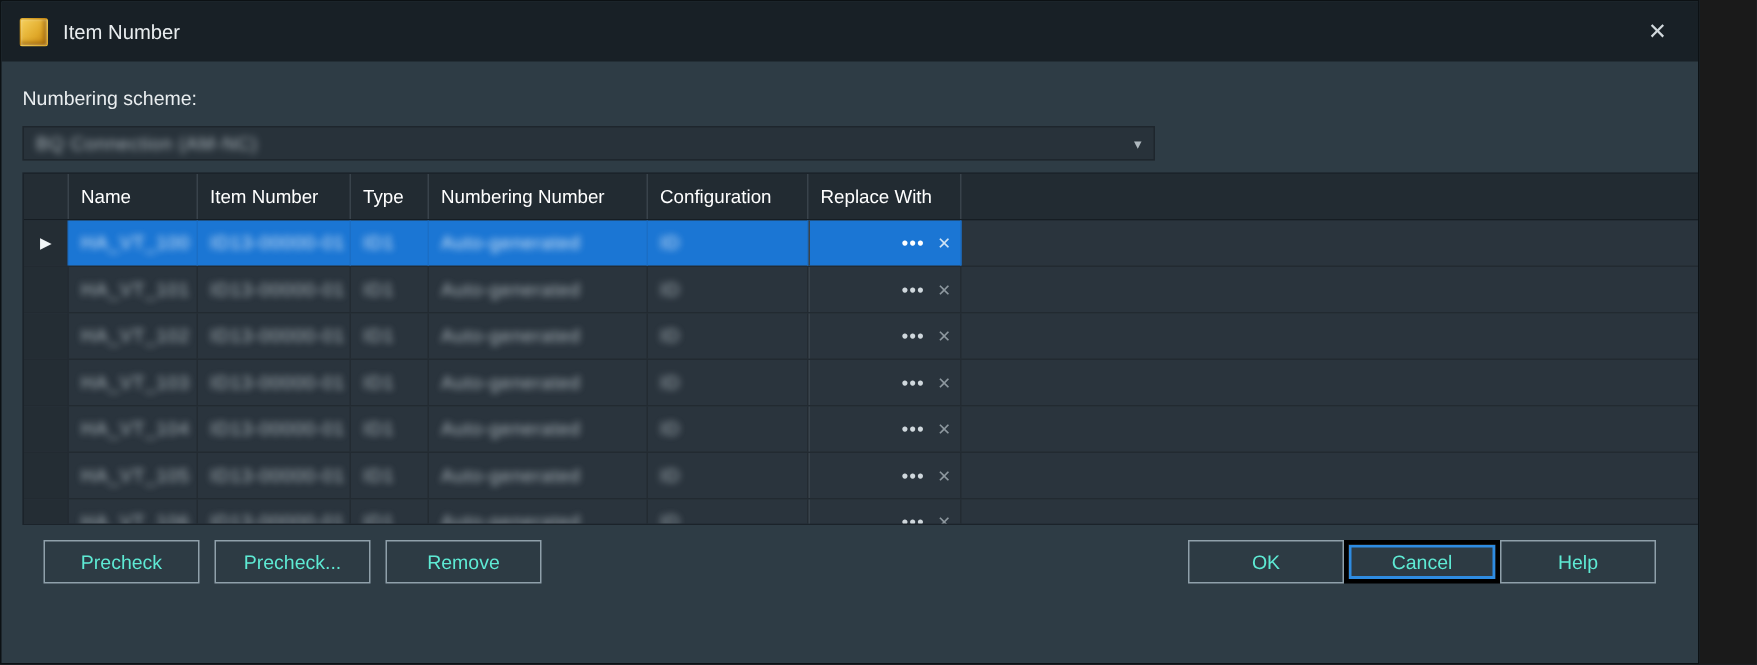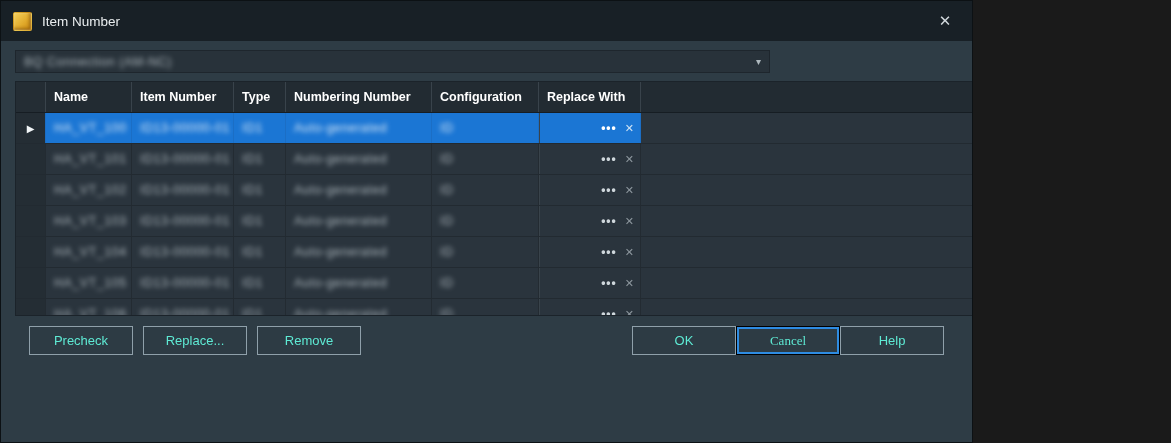--- a/index.html
+++ b/index.html
@@ -1,17 +1,17 @@
 <!DOCTYPE html>
 <html><head>
 <meta charset="utf-8">
 <style>
   html,body{margin:0;padding:0;background:#1a1a1a;}
   .window{
-    position:relative; width:973px; height:443px; box-sizing:border-box;
+    position:relative; width:1133px; height:443px; box-sizing:border-box;
     background:#2e3c45; border:1px solid #0c1114; overflow:hidden;
     font-family:"Liberation Sans", sans-serif; color:#e8ecee;
   }
   
   .titlebar{height:40px; background:#182026; display:flex; align-items:center; padding:0 12px; box-sizing:border-box;}
   .app-icon{width:17px;height:17px;margin-right:10px;border-radius:2px;
     background:linear-gradient(135deg,#f6d05a 0%,#e0a92a 60%,#c8860f 100%);
     border:1px solid #7e611312; box-shadow:inset 0 0 2px rgba(255,255,255,.45), inset -2px -2px 3px rgba(120,70,0,.5);}
   .title{font-size:13.5px;color:#e9edef;}
   .close{margin-left:auto;width:30px;text-align:center;font-size:15px;color:#d2d9dd;cursor:pointer;}
@@ -26,21 +26,21 @@
   }
   .combo-value{font-size:12.5px;color:#b7c1c7;}
   .combo-arrow{margin-left:auto;font-size:10px;color:#aeb8be;}
   .redacted{filter:blur(2.4px);opacity:.9;letter-spacing:.5px;white-space:nowrap;}
   
   .grid{
     position:relative; margin-top:8px; width:1135px; height:235px; box-sizing:border-box;
     background:#27313a; border:1px solid #1b232a; overflow:hidden;
   }
   .hrow{display:flex;height:30px;background:#222b32;border-bottom:1px solid #161d23;}
-  .hcell{box-sizing:border-box;display:flex;align-items:center;padding:0 8px;font-size:12.5px;font-weight:bold;color:#ffffff;border-right:1px solid #39434b;white-space:nowrap;overflow:hidden;}
+  .hcell{box-sizing:border-box;display:flex;align-items:center;padding:0 8px;font-size:12.5px;font-weight:normal;color:#ffffff;border-right:1px solid #39434b;white-space:nowrap;overflow:hidden;}
   .hsel{width:30px;background:#242d34;}
   #ghead .hcell:nth-child(2){width:86px;}
   #ghead .hcell:nth-child(3){width:102px;}
   #ghead .hcell:nth-child(4){width:52px;}
   #ghead .hcell:nth-child(5){width:146px;}
   #ghead .hcell:nth-child(6){width:107px;text-align:center;}
   #ghead .hcell:nth-child(7){width:102px;}
   .grow{display:flex;height:30px;background:#2a343d;border-bottom:1px solid #222a31;font-size:12.5px;color:#b6c0c6;}
   .cell{box-sizing:border-box;display:flex;align-items:center;padding:0 8px;border-right:1px solid #232b32;overflow:hidden;white-space:nowrap;}
   .selcol{width:30px;background:#242d34;justify-content:center;padding:0;color:#e8eef2;font-size:10px;}
@@ -57,34 +57,35 @@
   .sarrow{height:15px;display:flex;align-items:center;justify-content:center;font-size:7px;color:#98a2a9;cursor:pointer;}
   .sarrow.down{margin-top:auto;}
   .sthumb{margin:1px 2px;height:96px;background:#47535c;border-radius:1px;cursor:pointer;}
   
   .footer{display:flex;align-items:flex-start;margin-top:10px;padding:0 14px;gap:10px;}
   .btn{
     width:104px;height:29px;box-sizing:border-box;display:flex;align-items:center;justify-content:center;
     background:#2d3b44;border:1px solid #8fa0aa;color:#5eead4;font-size:13px;cursor:pointer;
   }
   .rgroup{margin-left:auto;display:flex;}
-  .btn.focused{border:1px solid #000000;box-shadow:inset 0 0 0 2px #2e8ce2;font-family:Liberation Serif, serif;}
+  .btn.focused{border:3px solid #000000;box-shadow:inset 0 0 0 2px #2e8ce2;}
 </style>
 </head>
 <body>
 
 <div class="window">
 
   <div class="titlebar">
     <span class="app-icon"></span>
     <span class="title">Item Number</span>
     <span class="close">✕</span>
   </div>
 
   <div class="body">
+    <div class="field-label lbl-scheme">Numbering scheme:</div>
 
     <div class="combo">
       <span class="combo-value redacted">BQ Connection (AM-NC)</span>
       <span class="combo-arrow">▾</span>
     </div>
 
 
     <div class="grid">
       <div class="hrow" id="ghead">
         <div class="hcell hsel"></div>
@@ -254,21 +255,21 @@
 
       <div class="vscroll">
         <div class="sarrow up">▲</div>
         <div class="sthumb"></div>
         <div class="sarrow down">▼</div>
       </div>
     </div>
 
     <div class="footer">
       <button class="btn">Precheck</button>
-      <button class="btn">Replace...</button>
+      <button class="btn">Precheck...</button>
       <button class="btn">Remove</button>
       <div class="rgroup">
         <button class="btn">OK</button>
         <button class="btn focused">Cancel</button>
         <button class="btn">Help</button>
       </div>
     </div>
   </div>
 
 </div>

